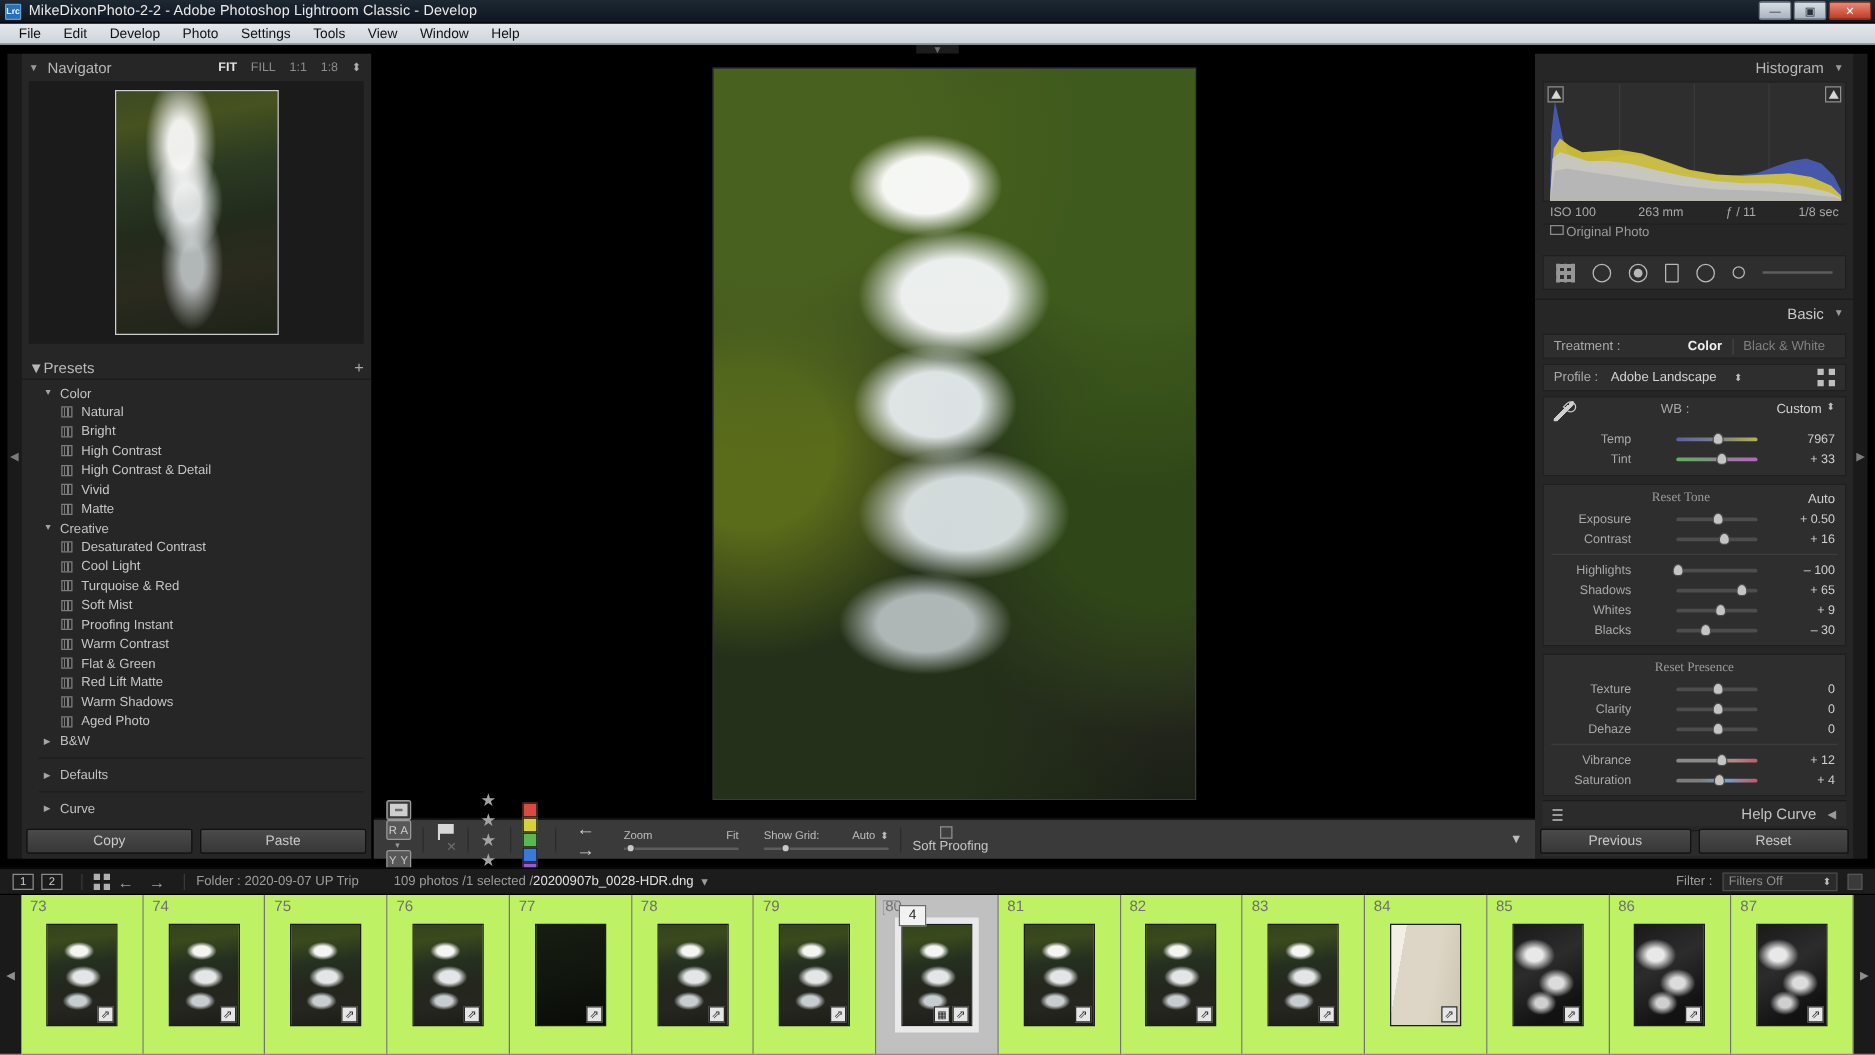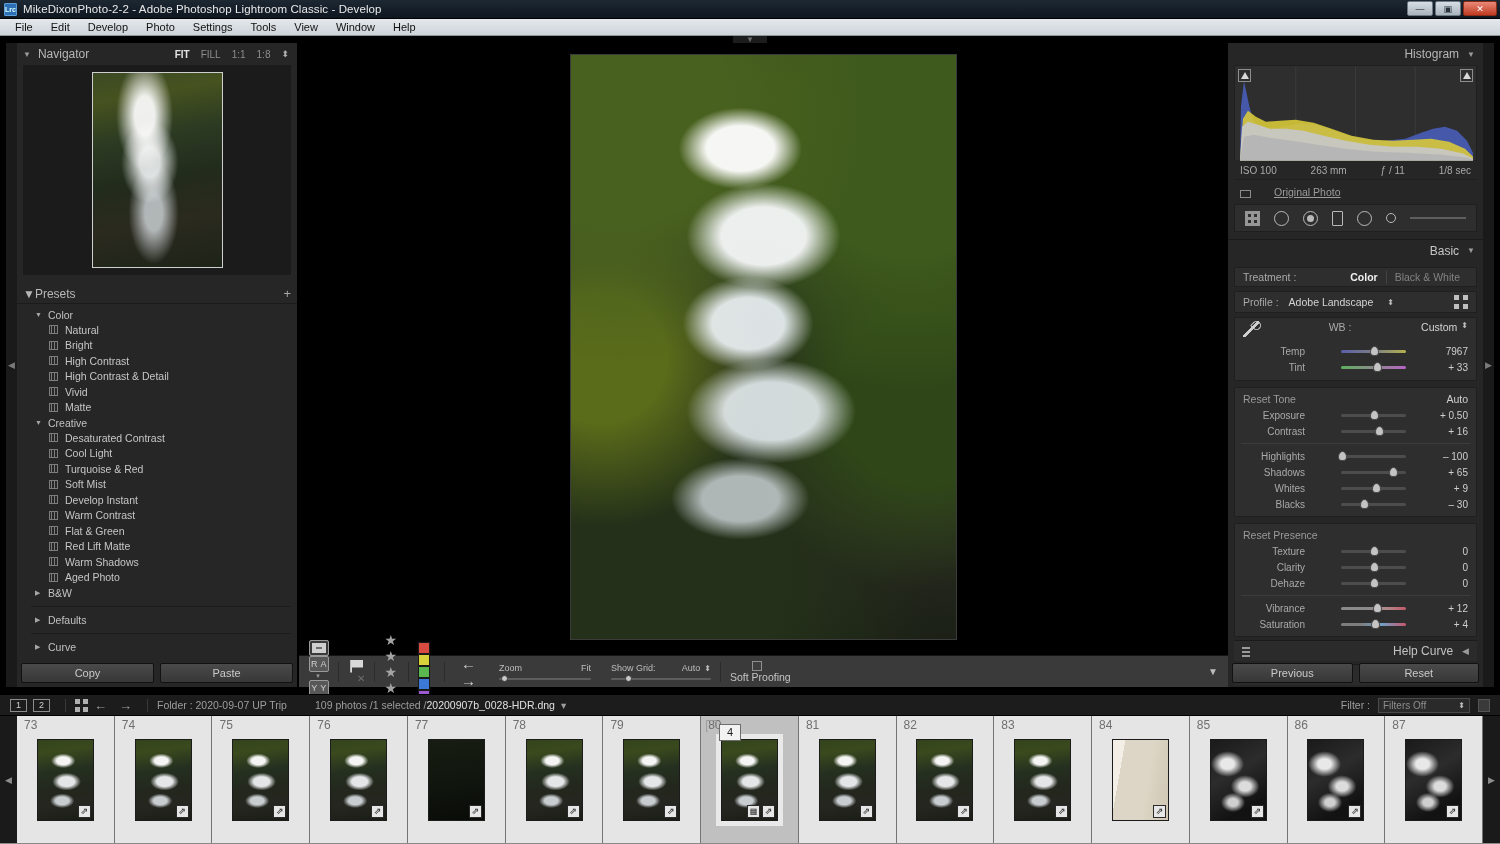--- a/index.html
+++ b/index.html
@@ -203,22 +203,22 @@
   }
   .hist-corner .tri { width:0;height:0;border-left:4px solid transparent;border-right:4px solid transparent;border-bottom:7px solid #d8d8d8;}
   .hist-corner.l { left:3px;} .hist-corner.r { right:3px;}
   .hist-canvas { position:absolute; left:1px; top:1px; right:1px; bottom:1px; }
 
   .hist-meta {
     margin:0 6px; height:18px; display:flex; align-items:center; justify-content:space-between;
     padding:0 6px; font-size:10px; color:#a9a9a9; background:#262626;
   }
   .orig-photo {
-    margin:0 6px; height:19px; display:flex; align-items:flex-end; gap:23px; padding:0 6px;
-    font-size:10.5px; color:#9b9b9b; border-top:1px solid #202020;text-decoration:underline;
+    margin:0 6px; height:19px; display:flex; align-items:flex-start; gap:2px; padding:0 6px;
+    font-size:10.5px; color:#9b9b9b; border-top:1px solid #202020;
   }
   .orig-box { width:11px; height:8px; border:1px solid #8c8c8c;}
 
   #tool-strip {
     margin:6px 6px 0; height:28px; background:#2e2e2e; border:1px solid #1f1f1f;
     display:flex; align-items:center; gap:14px; padding:0 10px;
   }
   .grid-ico {
     width:15px; height:15px;
     background:
@@ -285,21 +285,21 @@
     position:relative;
   }
   .eyedropper::before{content:"";position:absolute;left:9px;top:0px;width:7px;height:7px;border:1.5px solid #cfcfcf;border-radius:50% 50% 50% 0;transform:rotate(45deg);}
   .wb-lbl{ flex:1; text-align:center; color:#a9a9a9; }
   .wb-val{ color:#d4d4d4; }
 
   .tone-block { margin:6px 6px 0; background:#2e2e2e; border:1px solid #1f1f1f; padding:2px 0 4px;}
   .block-head {
     display:flex; align-items:center; height:17px; padding:0 8px; font-size:10.5px;
   }
-  .block-head .center { flex:1; text-align:left; color:#9a9a9a; }
+  .block-head .center { flex:1; text-align:center; color:#9a9a9a;font-family:Liberation Serif, serif; }
   .block-head .auto { color:#cfcfcf; }
   .inner-sep { height:1px; background:#3c3c3c; margin:4px 6px; }
 
   .collapsed-bar {
     margin:3px 6px 0; height:21px; background:#2b2b2b; border-top:1px solid #1b1b1b;
     display:flex; align-items:center; justify-content:flex-end; padding:0 8px;
     color:#c2c2c2; font-size:12px; gap:9px;
   }
   .collapsed-bar .sw { position:absolute; left:8px; width:8px;height:12px;
     background:repeating-linear-gradient(0deg,#9b9b9b 0 2px,#2b2b2b 2px 4px); }
@@ -350,21 +350,21 @@
   }
   .fs-left{left:0;} .fs-right{right:0;}
   #fs-track {
     position:absolute; left:17px; top:0; right:17px; height:127px;
     display:flex; align-items:flex-start;
   }
   .fs-cell {
     width:100px; height:127px; position:relative;
     border-right:1px solid #747474;
     display:flex; align-items:center; justify-content:center;
-    background:#e5e5e5;
+    background:#bef264;
   }
   .fs-cell.selected { background:#c0c0c0; }
   .fs-num {
     position:absolute; left:7px; top:2px; font-size:12px; color:#6f6f6f;
   }
   .fs-thumb {
     width:57px; height:82px; border:1px solid #1c1c1c; position:relative;
   }
   .fs-cell.selected .fs-thumb { outline:5px solid #e9e9e9; }
   .thumb-falls {
@@ -505,21 +505,21 @@
         <div class="pitem">
             <span class="preset-ico"></span>
             <span>Turquoise &amp; Red</span>
           </div>
         <div class="pitem">
             <span class="preset-ico"></span>
             <span>Soft Mist</span>
           </div>
         <div class="pitem">
             <span class="preset-ico"></span>
-            <span>Develop Instant</span>
+            <span>Proofing Instant</span>
           </div>
         <div class="pitem">
             <span class="preset-ico"></span>
             <span>Warm Contrast</span>
           </div>
         <div class="pitem">
             <span class="preset-ico"></span>
             <span>Flat &amp; Green</span>
           </div>
         <div class="pitem">

